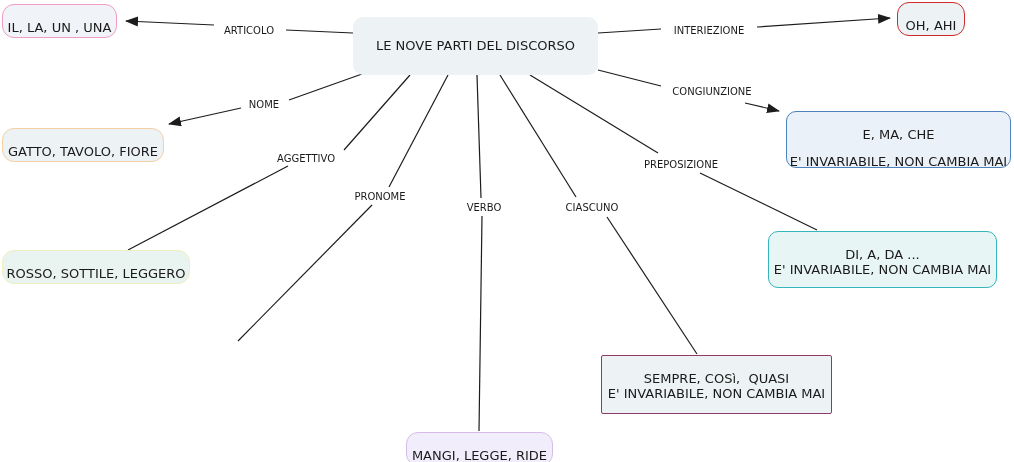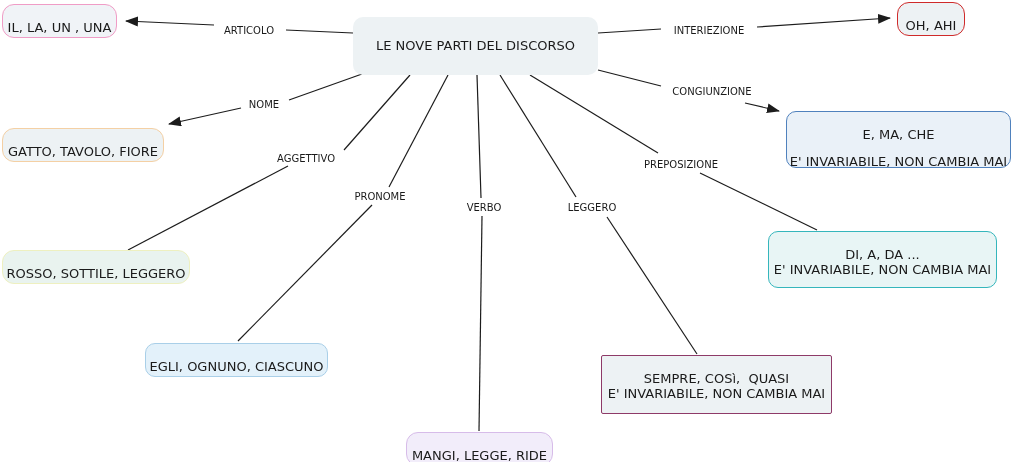--- a/index.html
+++ b/index.html
@@ -92,21 +92,21 @@
 
   <div class="node central" style="left:353px;top:17px;width:245px;height:58px;">
     <span class="line">LE NOVE PARTI DEL DISCORSO</span>
   </div>
 
   <div class="edge-label" style="left:249px;top:30px;">ARTICOLO</div>
   <div class="edge-label" style="left:264px;top:104px;">NOME</div>
   <div class="edge-label" style="left:306px;top:158px;">AGGETTIVO</div>
   <div class="edge-label" style="left:380px;top:196px;">PRONOME</div>
   <div class="edge-label" style="left:484px;top:207px;">VERBO</div>
-  <div class="edge-label" style="left:592px;top:207px;">LEGGERO</div>
+  <div class="edge-label" style="left:592px;top:207px;">CIASCUNO</div>
   <div class="edge-label" style="left:681px;top:164px;">PREPOSIZIONE</div>
   <div class="edge-label" style="left:712px;top:91px;">CONGIUNZIONE</div>
   <div class="edge-label" style="left:709px;top:30px;">INTERIEZIONE</div>
 
   <div class="node b-articolo" style="left:2px;top:4px;width:115px;height:31px;">
     <span class="line">IL, LA, UN , UNA</span>
   </div>
 
   <div class="node b-interiez" style="left:897px;top:2px;width:68px;height:30px;">
     <span class="line">OH, AHI</span>
@@ -123,23 +123,20 @@
 
   <div class="node b-aggettivo" style="left:2px;top:250px;width:188px;height:28px;">
     <span class="line">ROSSO, SOTTILE, LEGGERO</span>
   </div>
 
   <div class="node b-preposiz" style="left:768px;top:231px;width:229px;height:57px;">
     <span class="line">DI, A, DA ...</span>
     <span class="line">E' INVARIABILE, NON CAMBIA MAI</span>
   </div>
 
-  <div class="node b-pronome" style="left:145px;top:343px;width:183px;height:26px;">
-    <span class="line">EGLI, OGNUNO, CIASCUNO</span>
-  </div>
 
   <div class="node b-avverbio" style="left:601px;top:355px;width:231px;height:59px;">
     <span class="line">SEMPRE, COSì,  QUASI</span>
     <span class="line">E' INVARIABILE, NON CAMBIA MAI</span>
   </div>
 
   <div class="node b-verbo" style="left:406px;top:432px;width:147px;height:28px;">
     <span class="line">MANGI, LEGGE, RIDE</span>
   </div>
 

